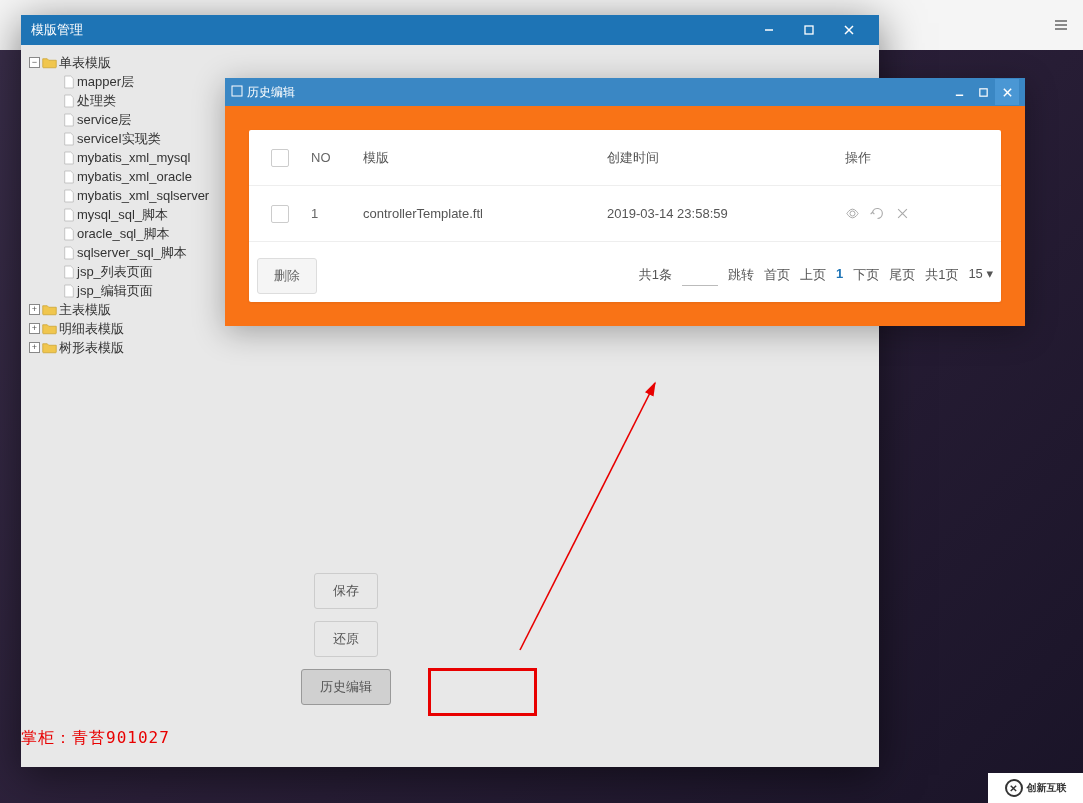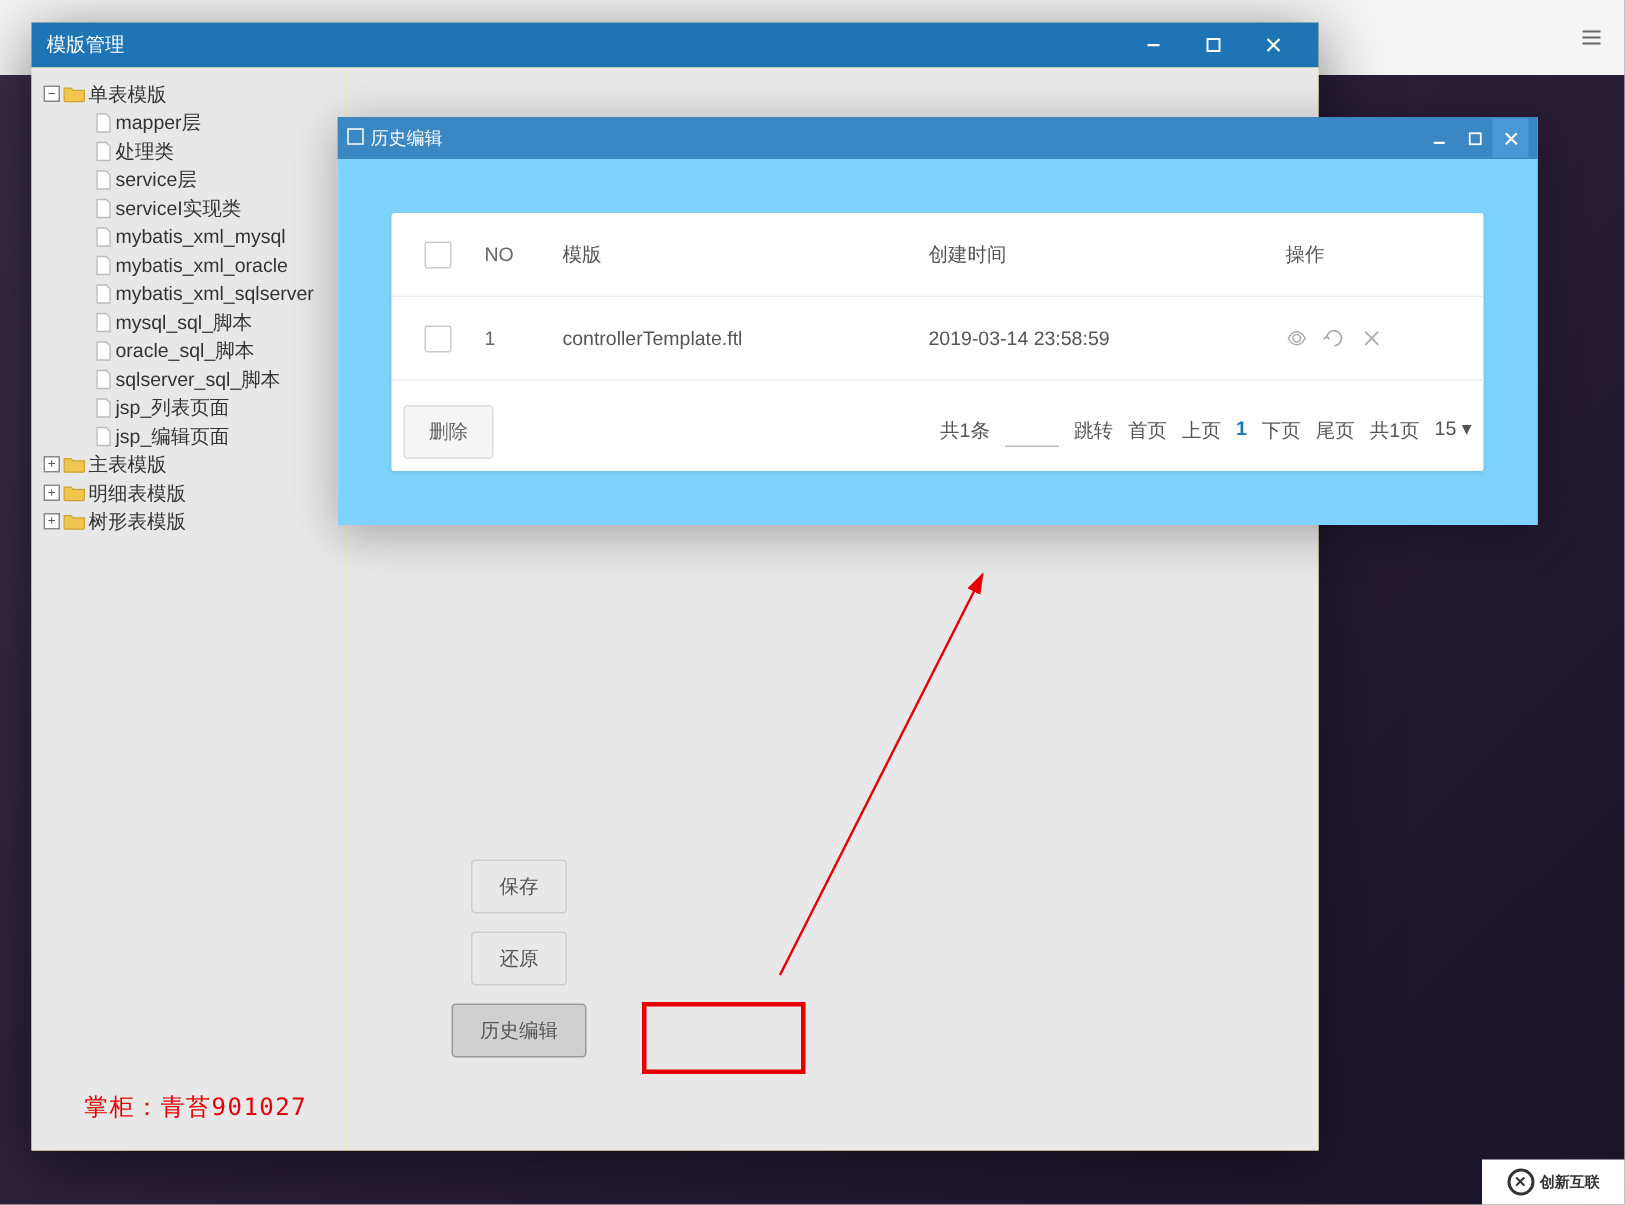--- a/index.html
+++ b/index.html
@@ -20,32 +20,32 @@
 .fold svg{width:15px;height:13px;}
 .file{color:#bbb;}
 .file svg{width:12px;height:14px;}
 .lv0{padding-left:4px;}
 .lv1{padding-left:38px;}
 .content{flex:1;background:#e8e8e8;position:relative;}
 .btnrow{position:absolute;left:70px;bottom:62px;display:flex;gap:12px;align-items:center;flex-direction:column;}
 .btn{padding:8px 18px;background:#e8e8e8;border:1px solid #ccc;border-radius:3px;font-size:13px;color:#555;cursor:pointer;}
 .btn-h{background:#d0d0d0;border:1px solid #999;}
 .hl-box{position:absolute;left:197px;bottom:51px;width:109px;height:48px;border:3px solid #e80000;}
-.watermark{position:absolute;left:0;bottom:18px;color:#e80000;font-size:16px;font-family:monospace;letter-spacing:1px;padding-left:35px;}
+.watermark{position:absolute;left:0;bottom:18px;color:#e80000;font-size:16px;font-family:monospace;letter-spacing:1px;}
 .arrow{position:absolute;left:500px;top:375px;pointer-events:none;}
 .logo{position:absolute;right:0;bottom:0;width:95px;height:30px;background:#fff;display:flex;align-items:center;justify-content:center;font-size:10px;color:#333;font-weight:bold;}
 .logo .lc{width:18px;height:18px;border:2px solid #333;border-radius:50%;margin-right:4px;display:flex;align-items:center;justify-content:center;}
 
 .modal{position:absolute;left:225px;top:78px;width:800px;background:#fff;box-shadow:0 6px 30px rgba(0,0,0,0.3);}
 .modal-title{height:28px;background:#3a87c4;color:#fff;display:flex;align-items:center;justify-content:space-between;padding:0 6px;font-size:12px;}
 .modal-title .mt-l{display:flex;align-items:center;gap:4px;}
 .modal-title .mt-l svg{width:12px;height:12px;}
 .mc{display:flex;gap:0;}
 .mc span{width:24px;height:26px;display:flex;align-items:center;justify-content:center;color:#fff;cursor:pointer;font-size:11px;}
-.modal-body{padding:36px;background:#7dd3fc;}
+.modal-body{padding:24px;background:#f97316;}
 .panel{background:#fff;border-radius:2px;box-shadow:0 1px 3px rgba(0,0,0,0.08);padding:0;}
 .thead,.trow{display:flex;align-items:center;height:56px;border-bottom:1px solid #eee;}
 .cchk{width:62px;display:flex;justify-content:center;}
 .cno{width:52px;color:#666;}
 .ctpl{width:244px;color:#555;}
 .ctime{width:238px;color:#555;}
 .cop{flex:1;color:#555;display:flex;gap:10px;}
 .thead{color:#777;font-size:13px;}
 .chk{width:18px;height:18px;border:1px solid #ccc;border-radius:2px;background:#fff;cursor:pointer;}
 .opic{color:#aaa;cursor:pointer;display:inline-flex;}

